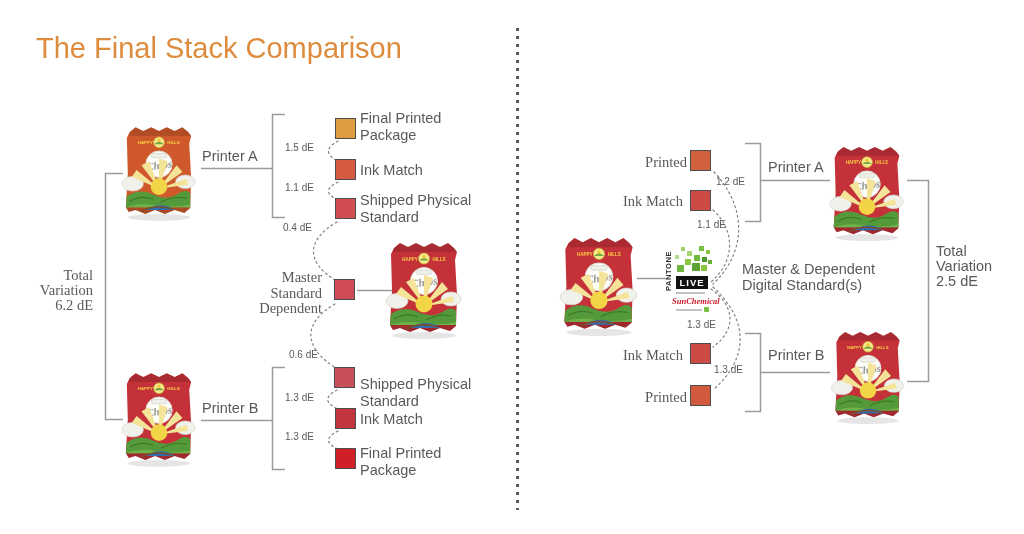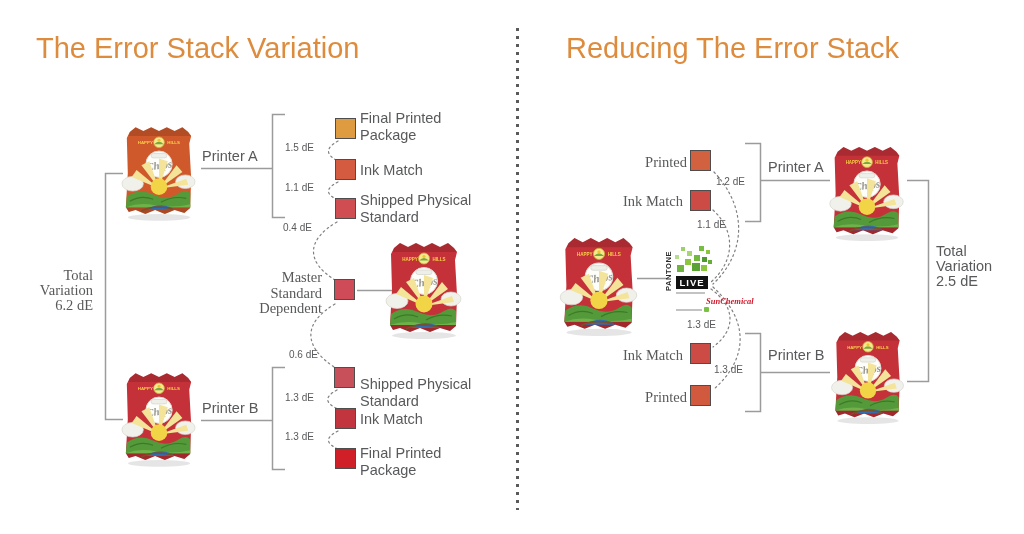--- a/index.html
+++ b/index.html
@@ -17,21 +17,21 @@
   svg.overlay{left:0;top:0;pointer-events:none;}
   .bag{display:block;}
   
   .plogo{width:54px;height:70px;}
   .plogo .vbrand{position:absolute;left:1px;top:46px;transform:rotate(-90deg);transform-origin:0 0;
       font-size:7.5px;font-weight:bold;color:#2b2b2b;letter-spacing:.6px;white-space:nowrap;}
   .plogo .livebox{position:absolute;left:13px;top:31px;width:32px;height:13px;background:#121212;
       color:#fff;font-weight:bold;font-size:9.5px;letter-spacing:1px;text-align:center;line-height:13px;}
   .plogo .bar{position:absolute;background:#c3c3c3;height:2px;}
   .plogo .sunchem{position:absolute;left:9px;top:51px;font-family:"Liberation Serif",serif;
-      font-style:italic;font-weight:bold;font-size:8.5px;color:#cf1c2e;white-space:nowrap;margin-left:34px;}
+      font-style:italic;font-weight:bold;font-size:8.5px;color:#cf1c2e;white-space:nowrap;}
 </style>
 </head>
 <body>
 
 <svg width="0" height="0" style="position:absolute" aria-hidden="true">
 <defs>
 <symbol id="chipbag" viewBox="0 0 80 100">
   <ellipse cx="40" cy="95.5" rx="32" ry="3.5" fill="rgba(0,0,0,0.10)"></ellipse>
   <path d="M10,8 L16,3 L24,7 L32,3 L40,7 L48,3 L56,7 L64,3 L70,8 L73,12 L71,20 L73,55 L72,86 L66,91 L56,88 L46,92 L36,88 L26,92 L16,88 L9,90 L6,85 L8,50 L7,14 Z" fill="var(--bag,#c2333a)"></path>
   <path d="M10,8 L16,3 L24,7 L32,3 L40,7 L48,3 L56,7 L64,3 L70,8 L73,12 L8.6,12 Z" fill="rgba(0,0,0,0.14)"></path>
@@ -61,22 +61,21 @@
   <path d="M10,79 Q22,72 34,77 M42,80 Q54,73 68,76" stroke="#3c7a28" stroke-width="1.2" fill="none"></path>
   <path d="M6,85 Q20,80 36,83 Q56,86 72,82 L72,85 Z" fill="#6fb24a"></path>
   <path d="M26,88 Q38,80 52,85 L56,88 Z" fill="#2f6db0"></path>
   <path d="M22,89 Q36,82 54,87" stroke="#7a4f2a" stroke-width="1.6" fill="none"></path>
 </symbol>
 </defs>
 </svg>
 
 <div id="page">
 
-  <div class="abs title" style="left:36px;top:32px">The Error Stack Variation</div>
-  <div class="abs title" style="left:566px;top:32px">Reducing The Error Stack</div>
+  <div class="abs title" style="left:36px;top:32px">The Final Stack Comparison</div>
 
   <div class="abs divider" style="left:516px;top:28px;height:482px"></div>
 
   <svg class="abs overlay" width="1024" height="534">
     <g stroke="#9b9b9b" stroke-width="1.5" fill="none">
       <path d="M285,114.5 H272.5 V217.5 H285"></path>
       <path d="M201,168.5 H272"></path>
       <path d="M123,173.5 H105.5 V419.5 H123"></path>
       <path d="M285,367.5 H272.5 V469.5 H285"></path>
       <path d="M201,420.5 H272"></path>
@@ -191,20 +190,22 @@
           <rect x="33" y="15" width="4" height="4" fill="#66ad39"></rect>
       </g>
     </svg>
     <div class="livebox">LIVE</div>
     <div class="bar" style="left:13px;top:47px;width:29px"></div>
     <span class="sunchem">SunChemical</span>
     <div class="bar" style="left:13px;top:64px;width:26px"></div>
     <div style="position:absolute;left:41px;top:62px;width:5px;height:5px;background:#7ac143;border-radius:1px"></div>
   </div>
 
+  <div class="abs lbl" style="left:742px;top:261px;line-height:16px">Master &amp; Dependent
+Digital Standard(s)</div>
 
   <div class="abs de" style="left:687px;top:319px">1.3 dE</div>
   <div class="abs lbl r" style="left:593px;top:347px;width:90px">Ink Match</div>
   <div class="abs sw" style="left: 690px; top: 343px; background: rgb(205, 75, 69);"></div>
   <div class="abs de" style="left:714px;top:364px">1.3 dE</div>
   <div class="abs lbl r" style="left:597px;top:389px;width:90px">Printed</div>
   <div class="abs sw" style="left: 690px; top: 385px; background: rgb(209, 90, 62);"></div>
 
 </div>
 

